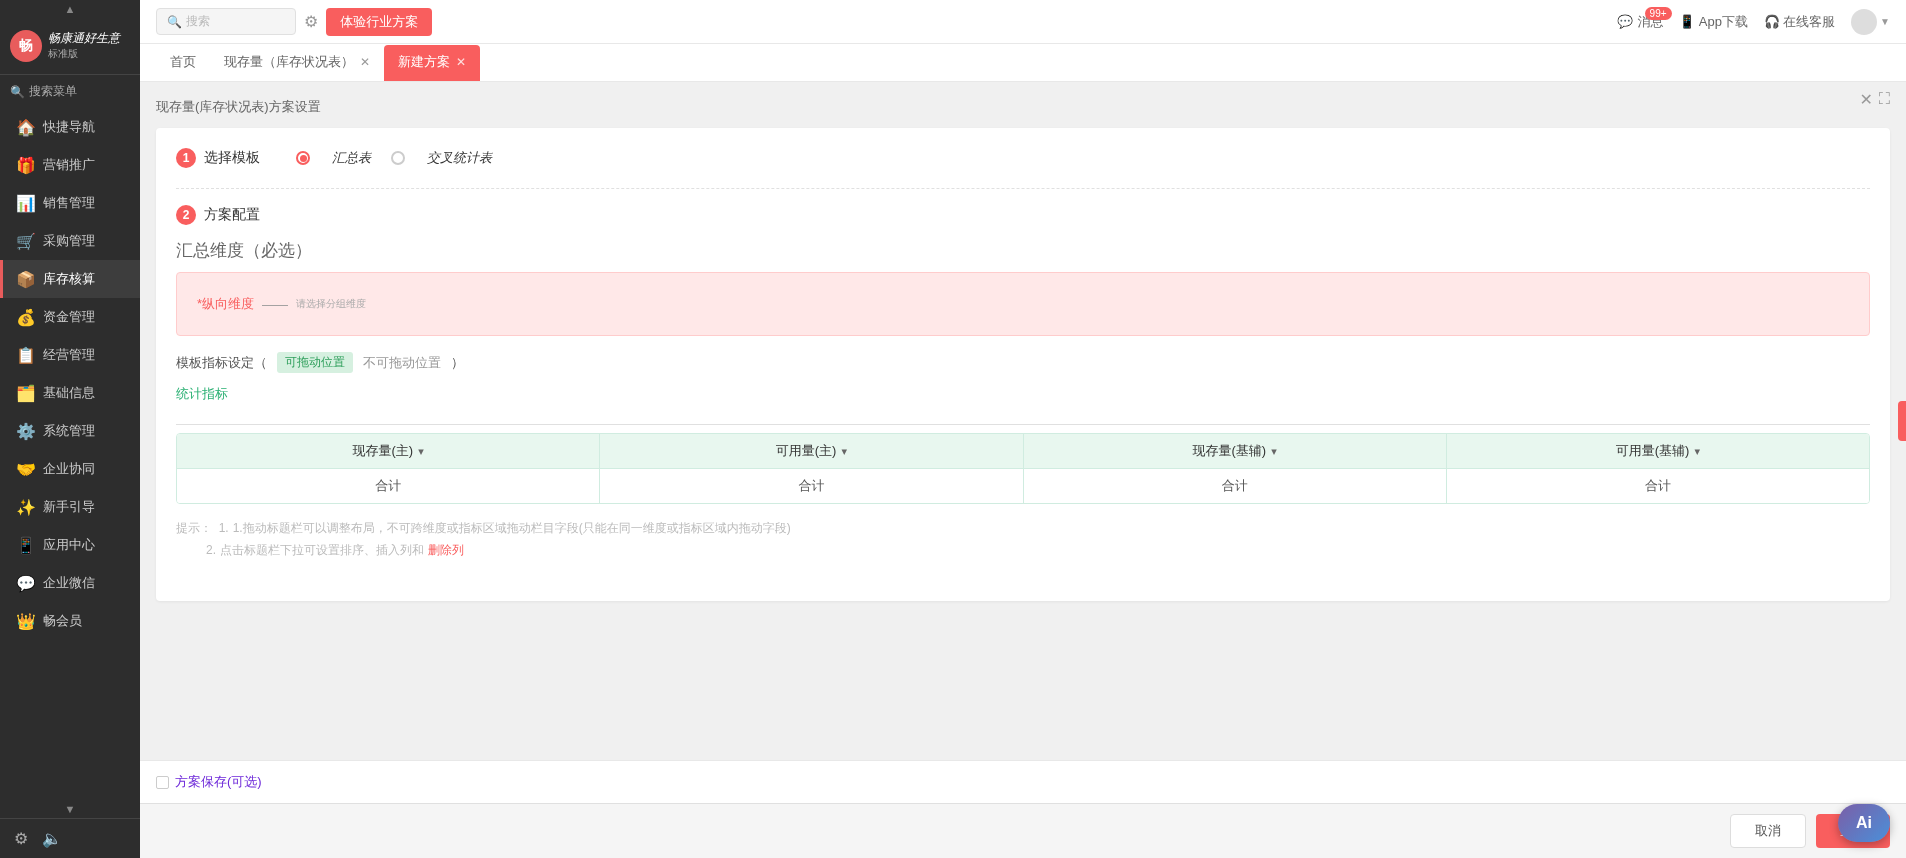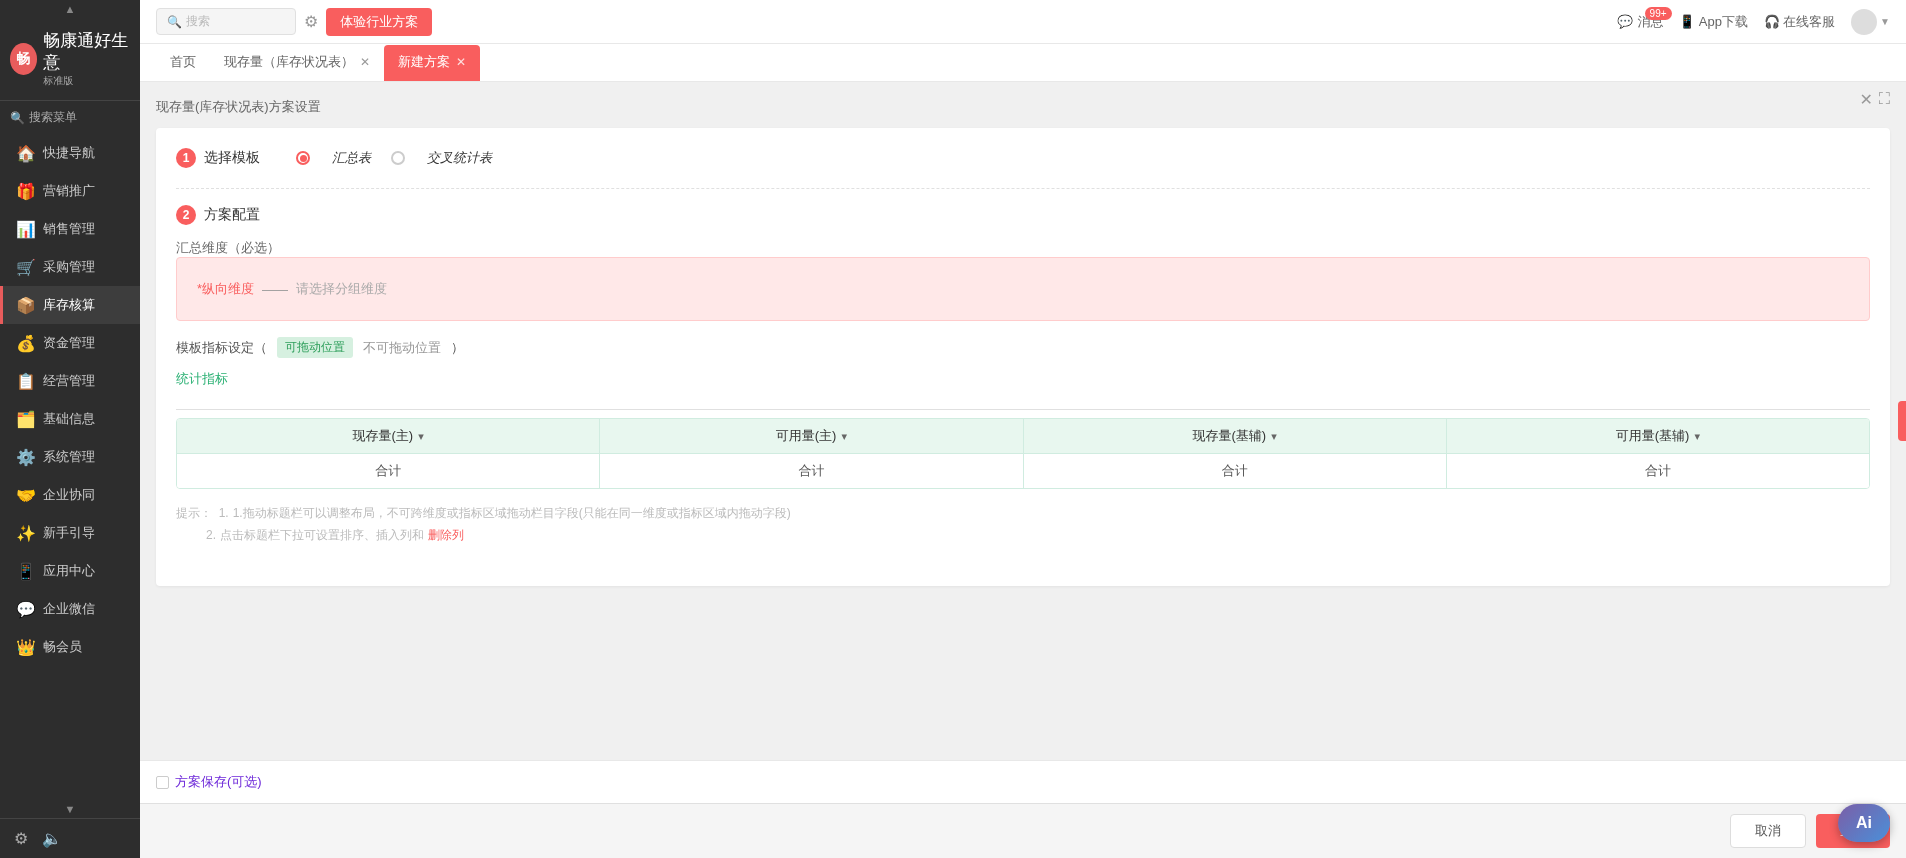--- a/index.html
+++ b/index.html
@@ -23,21 +23,21 @@
       gap: 6px;
       border-bottom: 1px solid #444;
     }
     .sidebar-logo-icon {
       width: 32px; height: 32px;
       background: #e85c5c;
       border-radius: 50%;
       display: flex; align-items: center; justify-content: center;
       color: white; font-weight: bold; font-size: 14px;
     }
-    .sidebar-logo-text { font-size: 17px; color: #fff; line-height: 1.3; }
+    .sidebar-logo-text { font-size: 12px; color: #fff; line-height: 1.3; font-style: italic; }
     .sidebar-logo-sub { font-size: 10px; color: #aaa; }
 
     .sidebar-search {
       display: flex; align-items: center; gap: 4px;
       padding: 8px 10px;
       color: #aaa; font-size: 12px;
       cursor: pointer;
     }
 
     .sidebar-nav { flex: 1; overflow-y: auto; }
@@ -170,33 +170,33 @@
     }
     .radio-circle.selected { border-color: #f95e5e; }
     .radio-circle.selected::after {
       content: ''; width: 7px; height: 7px; border-radius: 50%; background: #f95e5e;
     }
 
     
     .divider { border: none; border-top: 1px dashed #e0e0e0; margin: 16px 0; }
 
     
-    .section-label { font-size: 13px; color: #666; margin-left: 0; }
+    .section-label { font-size: 17px; color: #666; margin-bottom: 10px; margin-left: 0; }
 
     .dimension-box {
       background: #ffe8e8;
       border: 1px solid #ffcccc;
       border-radius: 4px;
       padding: 22px 20px;
       display: flex; align-items: center; gap: 8px;
       margin-bottom: 16px;
     }
     .dim-label { color: #f95e5e; font-size: 13px; white-space: nowrap; }
     .dim-dash { color: #999; }
-    .dim-placeholder { color: #aaa; font-size: 13px; }
+    .dim-placeholder { color: #aaa; font-size: 10px; }
 
     .indicator-setting {
       display: flex; align-items: center; gap: 10px;
       margin-bottom: 12px;
       font-size: 13px; color: #555;
     }
     .indicator-tag {
       padding: 2px 8px; border-radius: 3px; font-size: 12px;
     }
     .draggable-tag { background: #d6f0e0; color: #2d9e5a; }

